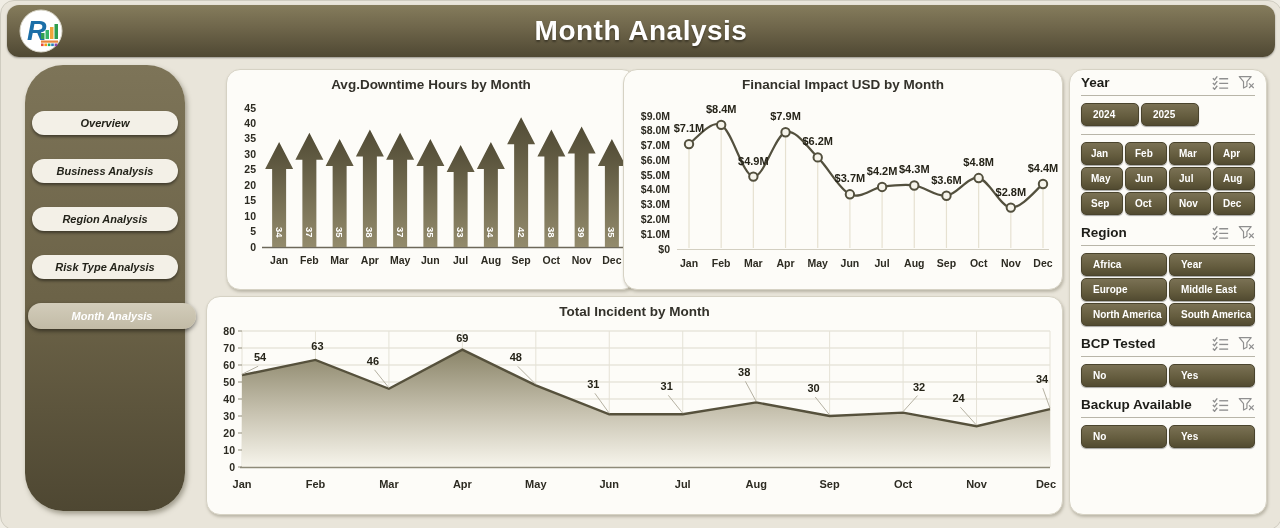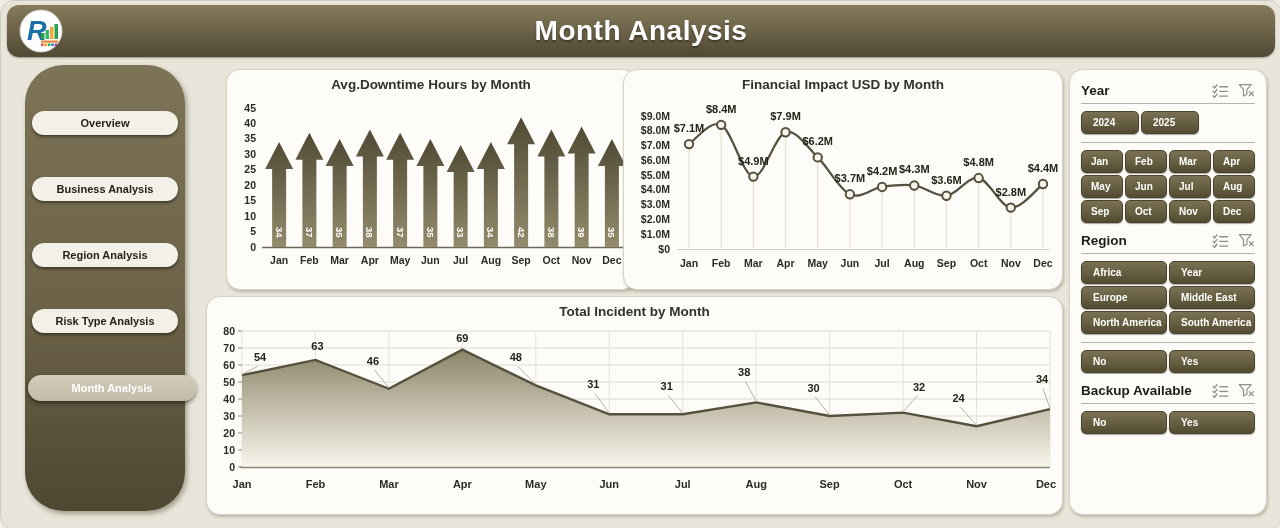--- a/index.html
+++ b/index.html
@@ -6,34 +6,34 @@
   .page{position:relative;width:1280px;height:528px;background:#e9e5da;border-radius:14px;overflow:hidden;border:1px solid #cfccc0;}
   
   .header{position:absolute;left:6px;top:4px;right:6px;height:52px;border-radius:12px;
     background:linear-gradient(180deg,#857c5c 0%,#6e654a 45%,#4f4833 100%);
     display:flex;align-items:center;justify-content:center;box-shadow:0 1px 2px rgba(0,0,0,.35);}
   .header-title{color:#fff;font-size:28px;font-weight:bold;letter-spacing:.5px;text-shadow:0 2px 2px rgba(0,0,0,.35);}
   .logo{position:absolute;left:12px;top:4px;width:44px;height:44px;}
   
   .sidebar{position:absolute;left:24px;top:64px;width:160px;height:446px;border-radius:38px;
     background:linear-gradient(180deg,#7d7458 0%,#6b6247 55%,#4e4732 100%);
-    box-shadow:2px 3px 5px rgba(90,85,65,.5);display:flex;flex-direction:column;align-items:center;padding-top:46px;gap:42px;box-sizing:border-box;}
+    box-shadow:2px 3px 5px rgba(90,85,65,.5);display:flex;flex-direction:column;align-items:center;padding-top:46px;gap:24px;box-sizing:border-box;font-style:italic;}
   .side-btn{width:146px;height:24px;border-radius:12px;background:#f3f0e7;color:#23231a;font-size:11px;font-weight:bold;
     display:flex;align-items:center;justify-content:center;box-shadow:0 2px 3px rgba(0,0,0,.45);cursor:pointer;flex:0 0 auto;}
   .side-btn.active{width:168px;height:26px;margin-left:14px;border-radius:13px;background:linear-gradient(180deg,#d2ccba,#c2bba6);color:#fff;box-shadow:0 2px 4px rgba(0,0,0,.5);}
   
   .card{position:absolute;background:#fdfcf8;border:1px solid #d6d2c4;border-radius:14px;box-shadow:1px 2px 3px rgba(120,115,95,.4);box-sizing:border-box;}
   .card h3{margin:7px 0 0 0;text-align:center;font-size:13.5px;color:#33312a;}
   #card-downtime{left:205px;top:68px;width:410px;height:221px;margin-left:20px;}
   #card-financial{left:622px;top:68px;width:440px;height:221px;}
   #card-incident{left:205px;top:295px;width:857px;height:219px;}
   .card svg{display:block;}
   
   .filter-panel{position:absolute;left:1068px;top:68px;width:198px;height:446px;background:#fdfcf8;border:1px solid #d6d2c4;
-    border-radius:14px;box-shadow:1px 2px 3px rgba(120,115,95,.4);box-sizing:border-box;padding:11px 11px;text-align:center;}
+    border-radius:14px;box-shadow:1px 2px 3px rgba(120,115,95,.4);box-sizing:border-box;padding:3px 11px;text-align:center;}
   .fsec{margin-bottom:8px;}
   .fsec-head{display:flex;align-items:center;justify-content:space-between;height:19px;}
   .fsec-title{font-size:13.5px;font-weight:bold;color:#1d1d18;}
   .fsec-icons{display:flex;gap:9px;align-items:center;}
   .fsec-icons svg{cursor:pointer;}
   .fsec-div{border-bottom:1px solid #b8b5a8;margin:3px 0 7px 0;}
   .fgrid{display:grid;gap:2px;}
   .fbtn{height:23px;border-radius:5px;border:1px solid #4a442d;color:#fff;font-size:10px;font-weight:bold;
     display:flex;align-items:center;padding-left:11px;box-sizing:border-box;cursor:pointer;
     background:linear-gradient(180deg,#7a7154 0%,#645c3e 60%,#524b31 100%);box-shadow:0 1px 1px rgba(0,0,0,.35);}
@@ -349,29 +349,22 @@
         <div class="fgrid" style="grid-template-columns: repeat(2, 1fr);">
           <div class="fbtn">Africa</div>
           <div class="fbtn">Year</div>
           <div class="fbtn">Europe</div>
           <div class="fbtn">Middle East</div>
           <div class="fbtn">North America</div>
           <div class="fbtn">South America</div>
         </div>
       </div>
       <div class="fsec">
-        <div class="fsec-div"></div>
-        <div class="fgrid" style="grid-template-columns: repeat(2, 1fr);">
-          <div class="fbtn">No</div>
-          <div class="fbtn">Yes</div>
-        </div>
-      </div>
-      <div class="fsec">
         <div class="fsec-head">
-          <span class="fsec-title">Backup Available</span>
+          <span class="fsec-title">BCP Tested</span>
           <span class="fsec-icons">
             <svg width="17" height="15" viewBox="0 0 20 17">
               <path d="M1 3.5 l2 2 l3.2 -4.2" stroke="#8f8f8f" stroke-width="1.6" fill="none"></path>
               <line x1="8.5" y1="4.1" x2="19" y2="4.1" stroke="#8f8f8f" stroke-width="1.6"></line>
               <path d="M1 9 l2 2 l3.2 -4.2" stroke="#8f8f8f" stroke-width="1.6" fill="none"></path>
               <line x1="8.5" y1="9.6" x2="19" y2="9.6" stroke="#8f8f8f" stroke-width="1.6"></line>
               <path d="M1 14.5 l2 2 l3.2 -4.2" stroke="#8f8f8f" stroke-width="1.6" fill="none"></path>
               <line x1="8.5" y1="15.1" x2="19" y2="15.1" stroke="#8f8f8f" stroke-width="1.6"></line>
             </svg>
             <svg width="17" height="15" viewBox="0 0 20 17">
@@ -380,15 +373,40 @@
               <line x1="18.5" y1="9.5" x2="13" y2="15" stroke="#8f8f8f" stroke-width="1.4"></line>
             </svg>
           </span>
         </div>
         <div class="fsec-div"></div>
         <div class="fgrid" style="grid-template-columns: repeat(2, 1fr);">
           <div class="fbtn">No</div>
           <div class="fbtn">Yes</div>
         </div>
       </div>
+      <div class="fsec">
+        <div class="fsec-head">
+          <span class="fsec-title">Backup Available</span>
+          <span class="fsec-icons">
+            <svg width="17" height="15" viewBox="0 0 20 17">
+              <path d="M1 3.5 l2 2 l3.2 -4.2" stroke="#8f8f8f" stroke-width="1.6" fill="none"></path>
+              <line x1="8.5" y1="4.1" x2="19" y2="4.1" stroke="#8f8f8f" stroke-width="1.6"></line>
+              <path d="M1 9 l2 2 l3.2 -4.2" stroke="#8f8f8f" stroke-width="1.6" fill="none"></path>
+              <line x1="8.5" y1="9.6" x2="19" y2="9.6" stroke="#8f8f8f" stroke-width="1.6"></line>
+              <path d="M1 14.5 l2 2 l3.2 -4.2" stroke="#8f8f8f" stroke-width="1.6" fill="none"></path>
+              <line x1="8.5" y1="15.1" x2="19" y2="15.1" stroke="#8f8f8f" stroke-width="1.6"></line>
+            </svg>
+            <svg width="17" height="15" viewBox="0 0 20 17">
+              <path d="M1.5 1.5 H15.5 L10.5 7.5 V13 L6.5 15 V7.5 Z" stroke="#8f8f8f" stroke-width="1.4" fill="none" stroke-linejoin="round"></path>
+              <line x1="13" y1="9.5" x2="18.5" y2="15" stroke="#8f8f8f" stroke-width="1.4"></line>
+              <line x1="18.5" y1="9.5" x2="13" y2="15" stroke="#8f8f8f" stroke-width="1.4"></line>
+            </svg>
+          </span>
+        </div>
+        <div class="fsec-div"></div>
+        <div class="fgrid" style="grid-template-columns: repeat(2, 1fr);">
+          <div class="fbtn">No</div>
+          <div class="fbtn">Yes</div>
+        </div>
+      </div>
     </div>
 
 </div>
 
 </body></html>

